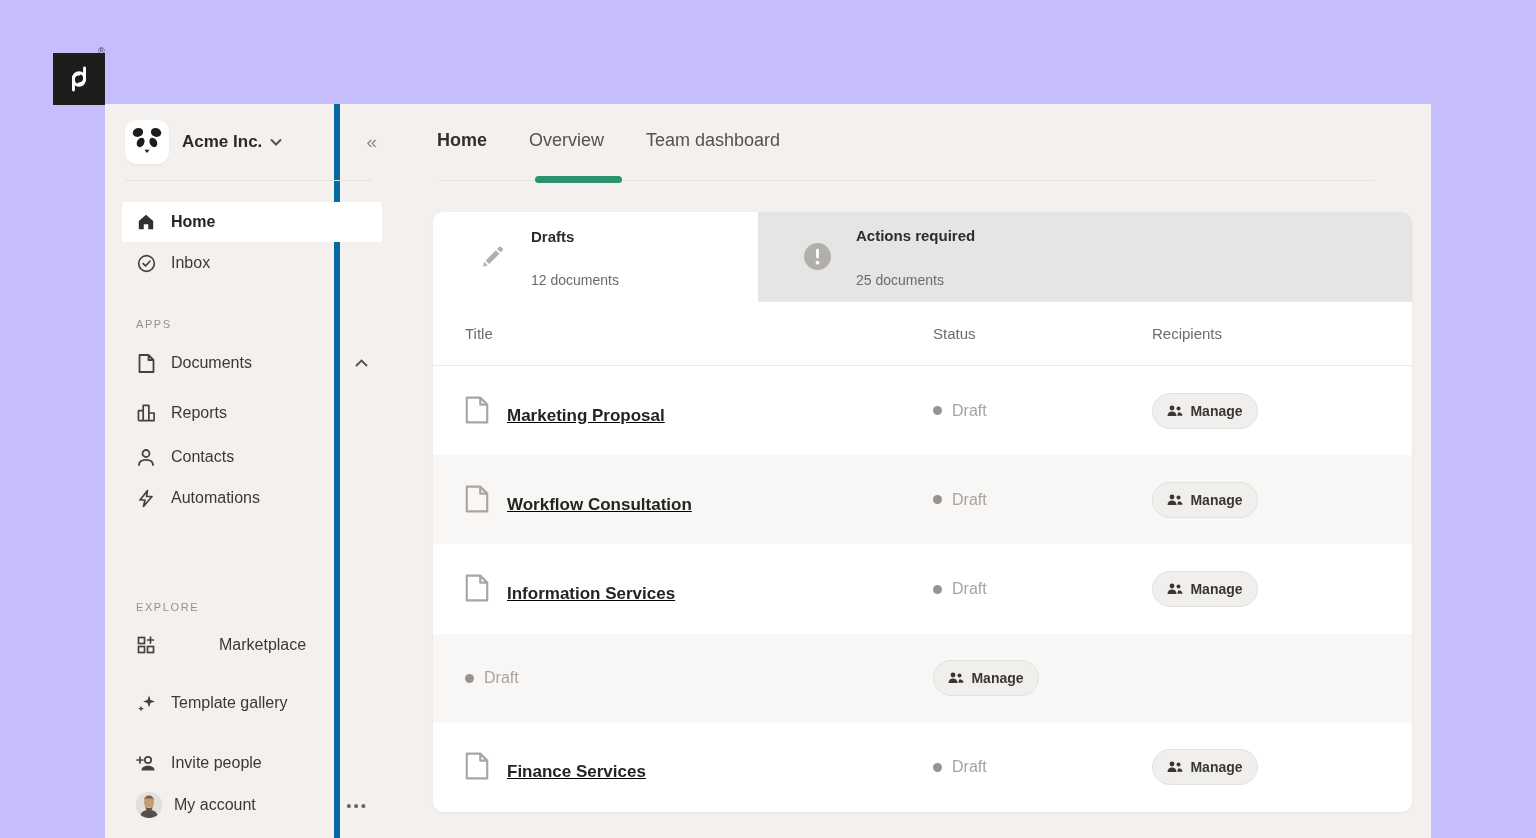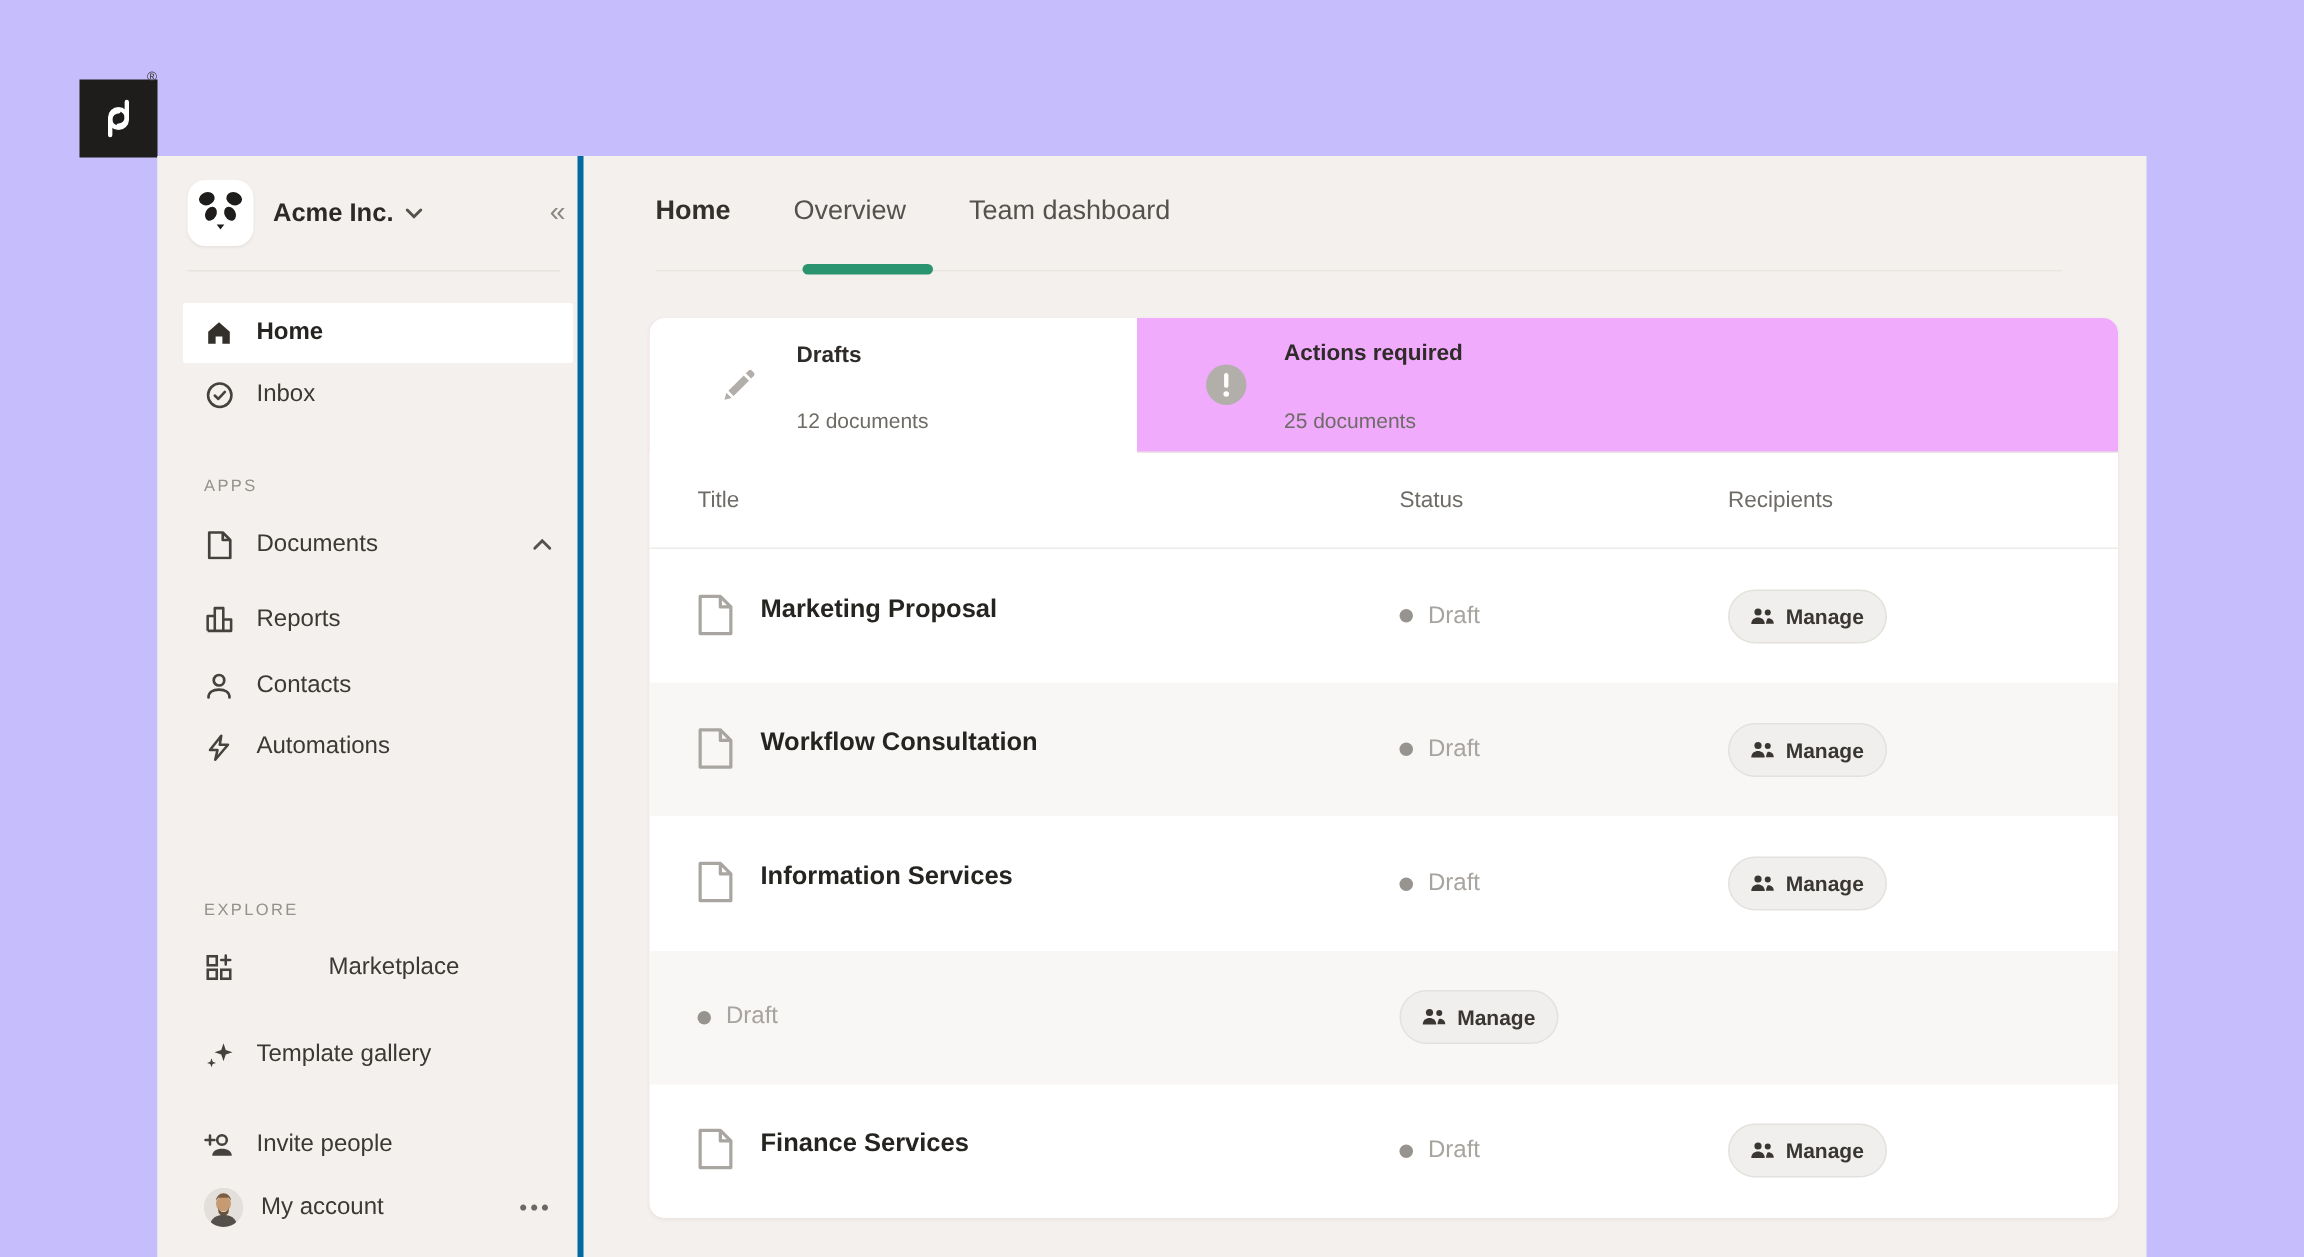--- a/index.html
+++ b/index.html
@@ -7,21 +7,21 @@
   body { background:#c6bdfc; font-family:"Liberation Sans","DejaVu Sans",sans-serif; position:relative; }
 
   
   .pd-logo { position:absolute; left:53px; top:53px; width:52px; height:52px; background:#1e1d1b; display:flex; align-items:center; justify-content:center; }
   .pd-reg { position:absolute; left:98px; top:46px; font-size:9px; color:#3a3835; }
 
   
   .app { position:absolute; left:105px; top:104px; width:1326px; height:734px; background:#f4f0ed; }
 
   
-  .sidebar { position:absolute; left:0; top:0; width:284px; height:734px; background:#f4f0ed; border-right:4px solid #0369a1; }
+  .sidebar { position:absolute; left:0; top:0; width:235px; height:734px; background:#f4f0ed; border-right:6px solid #0369a1; }
   .ws-row { position:absolute; left:20px; top:15px; width:255px; height:46px; display:flex; align-items:center; }
   .panda { width:44px; height:44px; background:#fff; border-radius:12px; display:flex; align-items:center; justify-content:center; box-shadow:0 1px 2px rgba(0,0,0,.05); }
   .ws-name { margin-left:13px; font-weight:bold; font-size:17px; color:#2c2a27; }
   .ws-caret { margin-left:8px; color:#55524e; display:flex; }
   .collapse { margin-left:auto; color:#8b8884; font-size:19px; letter-spacing:-3px; cursor:pointer; padding-right:6px; }
   .sb-divider { position:absolute; left:20px; top:76px; width:248px; height:1px; background:#e6e2dd; }
 
   .srow { position:absolute; left:17px; width:260px; height:40px; display:flex; align-items:center; padding:0 14px 0 14px; color:#3c3935; font-size:16px; cursor:pointer; border-radius:2px; }
   .srow .ic { width:20px; height:20px; margin-right:15px; display:flex; align-items:center; justify-content:center; color:#45423e; flex:none; }
   .srow.active { background:#ffffff; font-weight:bold; color:#262421; }
@@ -33,33 +33,33 @@
   
   .main { position:absolute; left:293px; top:0; width:1033px; height:734px; }
   .top-tabs { position:absolute; left:39px; top:26px; display:flex; gap:42px; align-items:baseline; }
   .ttab { font-size:18px; color:#55524e; cursor:pointer; }
   .ttab.bold { font-weight:bold; color:#33302c; }
   .tabs-hairline { position:absolute; left:39px; top:76px; width:938px; height:1px; background:#e9e5e1; }
   .green-bar { position:absolute; left:137px; top:72px; width:87px; height:7px; border-radius:4px; }
 
   
   .card { position:absolute; left:35px; top:108px; width:979px; height:600px; background:#fff; border-radius:10px; overflow:hidden; box-shadow:0 1px 3px rgba(60,50,40,.06); display:flex; flex-direction:column; }
-  .strip { height:90px; display:flex; flex:none; background:#f0abfc; border-bottom:1px solid #eae7e3; }
+  .strip { height:90px; display:flex; flex:none; background:#e5e5e5; border-bottom:1px solid #eae7e3; }
   .seg { width:327px; display:flex; align-items:center; padding-left:42px; cursor:pointer; }
   .seg.active { width:325px; background:#ffffff; margin-bottom:-1px; }
   .seg .seg-ic { width:34px; height:34px; margin-right:22px; display:flex; align-items:center; justify-content:center; color:#b2afab; flex:none; }
   .seg-label { font-size:15px; font-weight:bold; color:#2e2b28; line-height:1.5; }
   .seg-count { font-size:14px; color:#6e6b66;margin-top:24px; }
 
   .thead { height:64px; flex:none; display:grid; grid-template-columns:468px 219px 1fr; align-items:center; padding:0 0 0 32px; border-bottom:1px solid #ecebe8; }
   .th { font-size:15px; color:#6f6c67; }
   .tbody { flex:1; display:flex; flex-direction:column; }
   .trow { flex:1; display:grid; grid-template-columns:468px 219px 1fr; align-items:center; padding-left:32px; }
   .trow.alt { background:#f8f7f6; }
-  .title-cell { display:flex; align-items:flex-start; }
+  .title-cell { display:flex; align-items:flex-end;text-decoration:underline; }
   .doc-ic { width:26px; height:30px; margin-right:16px; color:#a9a6a2; flex:none; display:flex; }
   .row-title { font-size:17px; font-weight:bold; color:#262421; }
   .status-cell { display:flex; align-items:center; color:#a7a39f; font-size:16px; }
   .status-dot { width:9px; height:9px; border-radius:50%; background:#97948f; margin-right:10px; }
   .manage-btn { width:106px; height:36px; border-radius:18px; background:#f0efed; border:1px solid #e3e1dd; display:flex; align-items:center; justify-content:center; gap:7px; cursor:pointer; font-size:14px; font-weight:bold; color:#3a3733; }
   .manage-btn .ppl { display:flex; color:#3a3733; }
 </style>
 </head>
 <body>
 

